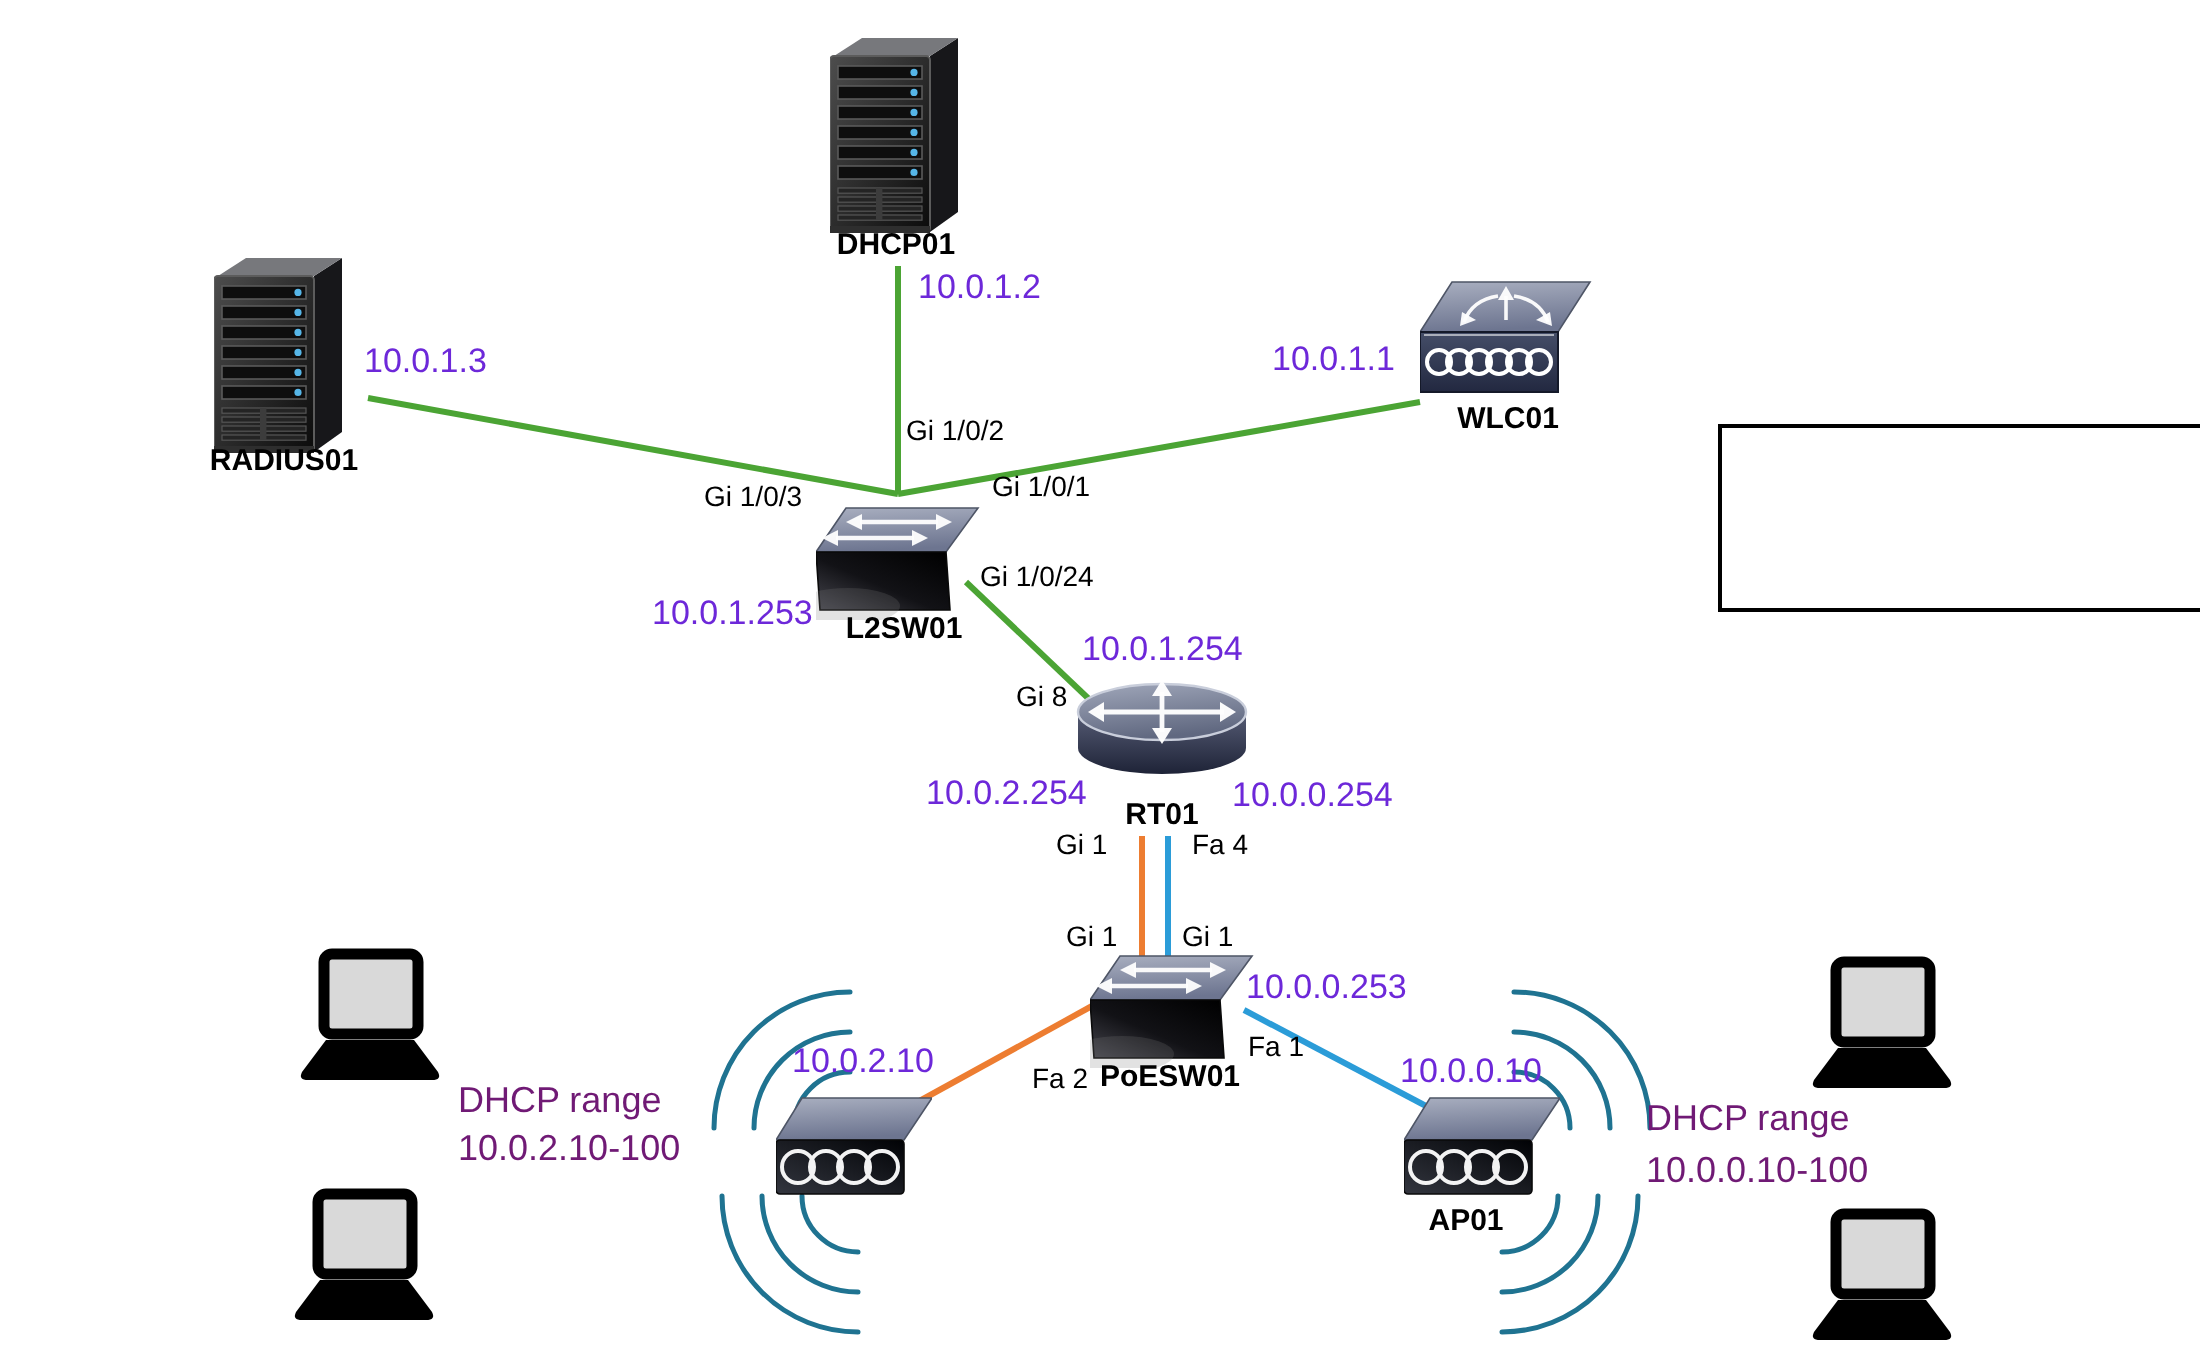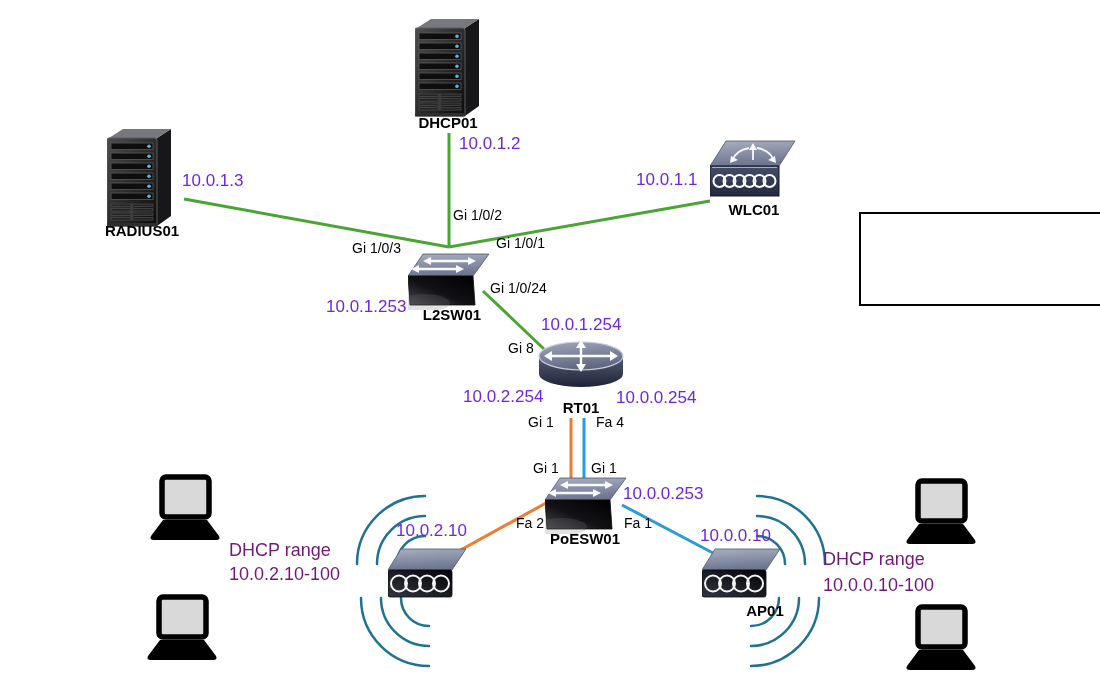--- a/index.html
+++ b/index.html
@@ -286,27 +286,27 @@
   <div class="port" style="left:476px;top:340px">Gi 8</div>
   <div class="lbl" style="left:431px;top:387px">10.0.2.254</div>
   <div class="lbl" style="left:584px;top:388px">10.0.0.254</div>
   <div class="name" style="left:504px;top:399px;width:90px">RT01</div>
   <div class="port" style="left:496px;top:414px">Gi 1</div>
   <div class="port" style="left:564px;top:414px">Fa 4</div>
 
   <div class="port" style="left:501px;top:460px">Gi 1</div>
   <div class="port" style="left:559px;top:460px">Gi 1</div>
   <div class="lbl" style="left:591px;top:484px">10.0.0.253</div>
-  <div class="port" style="left:484px;top:515px">Fa 2</div>
+  <div class="port" style="left:484px;top:531px">Fa 2</div>
   <div class="port" style="left:592px;top:515px">Fa 1</div>
   <div class="name" style="left:510px;top:530px;width:86px">PoESW01</div>
 
   <div class="lbl" style="left:364px;top:521px">10.0.2.10</div>
   <div class="lbl" style="left:668px;top:526px">10.0.0.10</div>
-  <div class="name" style="left:694px;top:602px;width:78px">AP01</div>
+  <div class="name" style="left:662px;top:602px;width:78px">AP01</div>
 
   <div class="note" style="left:197px;top:540px">DHCP range</div>
   <div class="note" style="left:197px;top:564px">10.0.2.10-100</div>
   <div class="note" style="left:791px;top:549px">DHCP range</div>
   <div class="note" style="left:791px;top:575px">10.0.0.10-100</div>
 
   <div class="legend">
   </div>
 
 </div>

